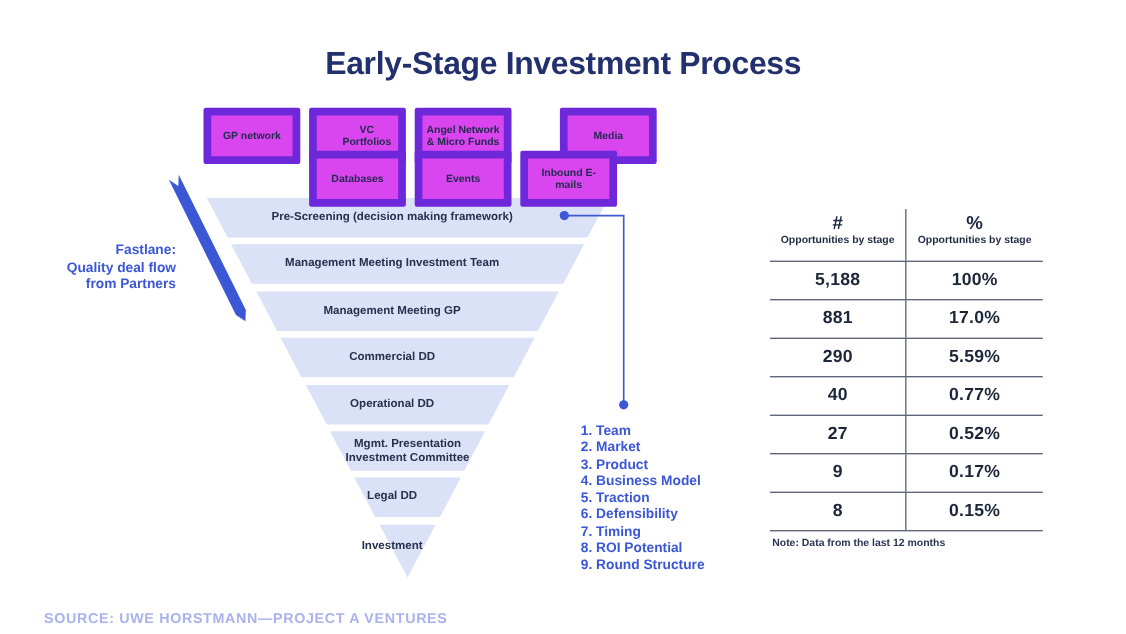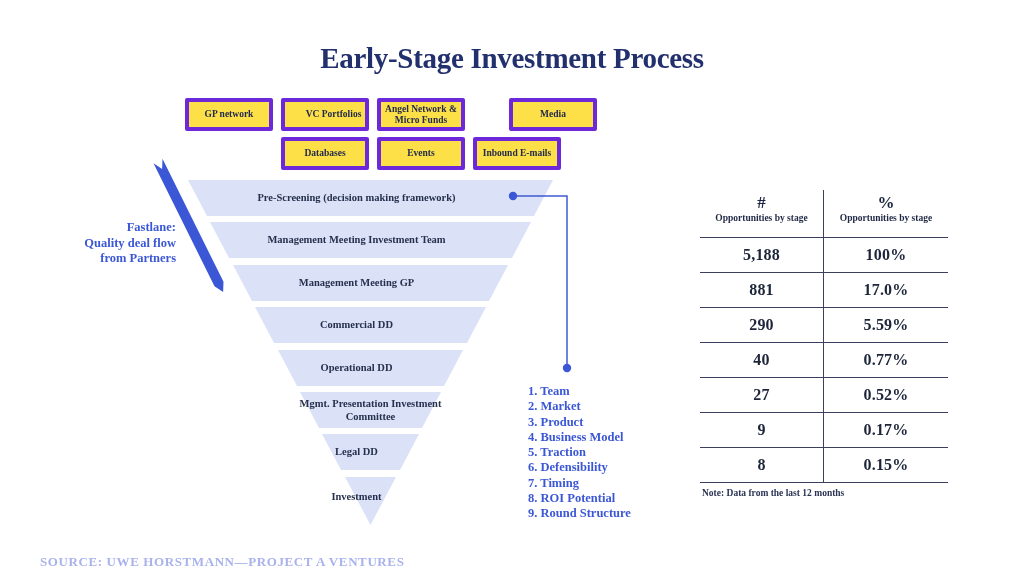--- a/index.html
+++ b/index.html
@@ -1,42 +1,42 @@
 <!DOCTYPE html>
 <html><head>
 <meta charset="utf-8">
 <style>
   html,body{margin:0;padding:0;background:#fff;}
   #slide{
     position:relative;width:1024px;height:576px;background:#ffffff;overflow:hidden;
-    font-family:Liberation Serif, serif;color:#232c49;
+    font-family:Liberation Sans, sans-serif;color:#232c49;
   }
   
   .title{
     position:absolute;top:42px;left:0;width:100%;text-align:center;
     font-size:29px;font-weight:700;letter-spacing:-0.3px;color:#22306e;
   }
   
   .chbox{
-    position:absolute;width:88px;height:33px;border:4px solid #6d28d9;border-radius:2px;
-    background:#fde047;display:flex;align-items:center;justify-content:center;
+    position:absolute;width:88px;height:51px;border:7px solid #6d28d9;border-radius:2px;
+    background:#d946ef;display:flex;align-items:center;justify-content:center;
     text-align:center;font-size:9.5px;font-weight:700;line-height:11px;color:#222a4d;
     padding:1px 3px;box-sizing:border-box;
   }
   
   .lyr{position:absolute;left:0;top:0;width:1024px;height:576px;pointer-events:none;}
   
   .fl{
     position:absolute;left:157px;width:399px;text-align:center;
     font-size:10.5px;font-weight:700;line-height:13px;color:#26304c;
   }
   .fl.narrow{left:295px;width:151px;}
   
   .fastlane{
-    position:absolute;left:58px;top:220px;width:118px;text-align:right;
+    position:absolute;left:42px;top:220px;width:118px;text-align:right;
     font-size:12.5px;font-weight:700;line-height:15.5px;color:#3b57d6;
   }
   .fastlane div{display:block;}
   
   .criteria{
     position:absolute;left:528px;top:384px;
     font-size:12.5px;font-weight:700;line-height:15.3px;color:#3b57d6;
   }
   
   .tbl{position:absolute;left:700px;top:190px;width:248px;}

